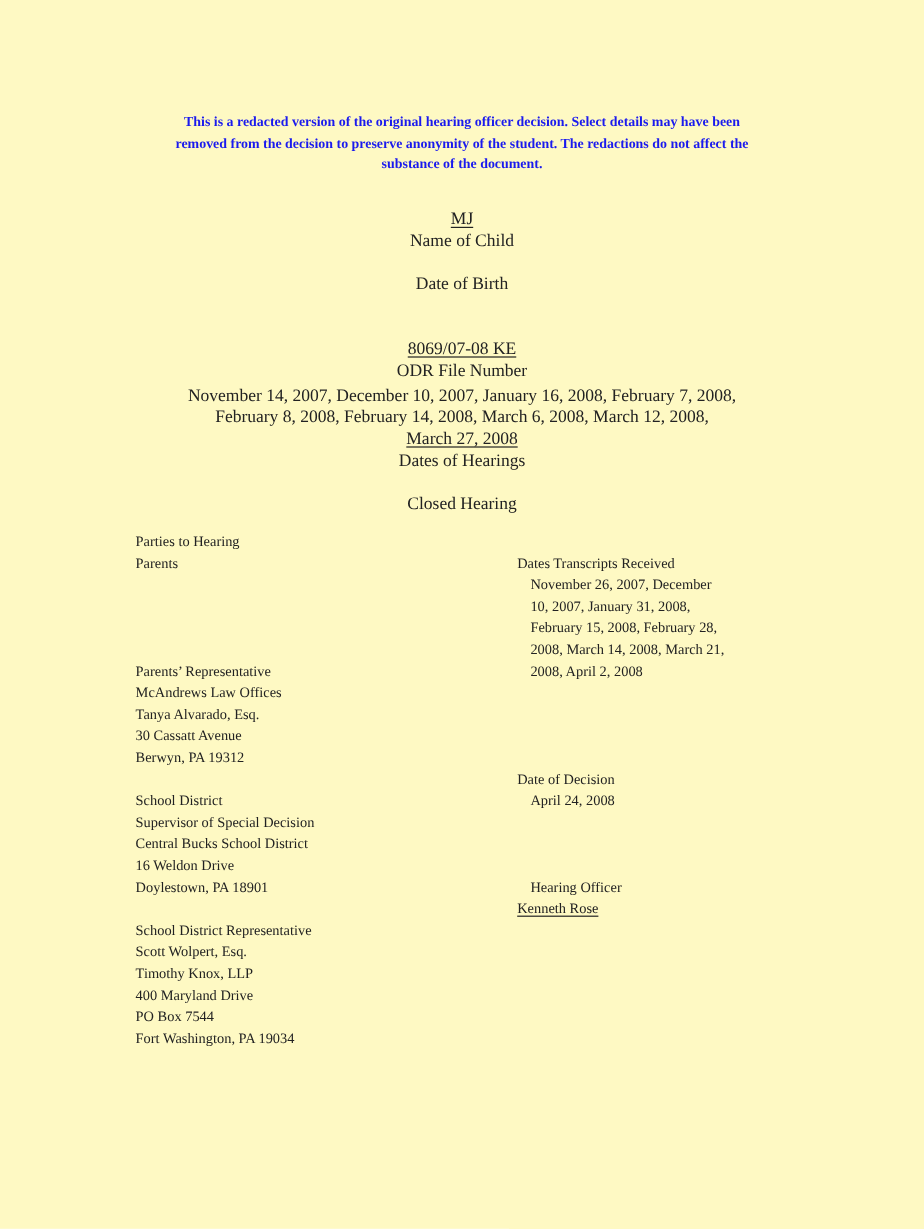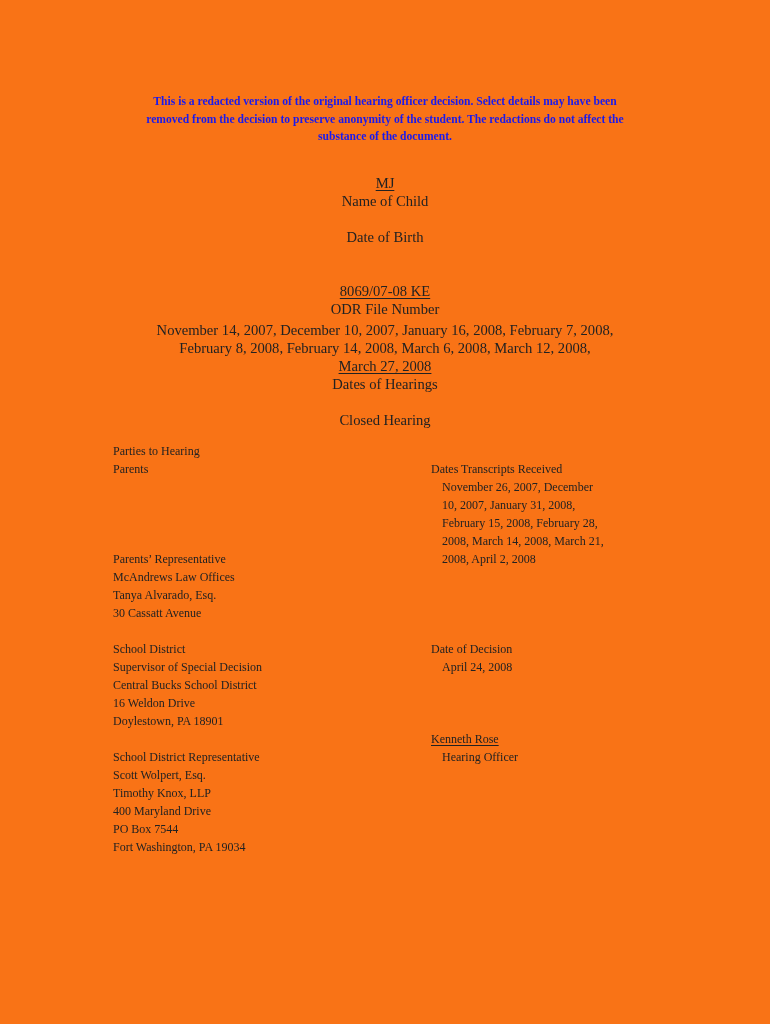--- a/index.html
+++ b/index.html
@@ -13,21 +13,21 @@
       position: relative;
       overflow: hidden;
       font-family: "Liberation Serif", "DejaVu Serif", serif;
       color: #222222;
     }
     .page {
       position: absolute;
       left: 0; top: 0;
       width: 770px;
       height: 1024px;
-      background: #f97316;
+      background: #fef9c3;
     }
     .notice {
       position: absolute;
       left: 110px;
       top: 93px;
       width: 550px;
       text-align: center;
       font-family: "Liberation Serif", "DejaVu Serif", serif;
       font-weight: bold;
       font-size: 11.6px;
@@ -92,20 +92,21 @@
     <span class="line">Parties to Hearing</span>
     <span class="line">Parents</span>
     <div class="gap"></div>
     <div class="gap"></div>
     <div class="gap"></div>
     <div class="gap"></div>
     <span class="line">Parents’ Representative</span>
     <span class="line">McAndrews Law Offices</span>
     <span class="line">Tanya Alvarado, Esq.</span>
     <span class="line">30 Cassatt Avenue</span>
+    <span class="line">Berwyn, PA 19312</span>
     <div class="gap"></div>
     <span class="line">School District</span>
     <span class="line">Supervisor of Special Decision</span>
     <span class="line">Central Bucks School District</span>
     <span class="line">16 Weldon Drive</span>
     <span class="line">Doylestown, PA 18901</span>
     <div class="gap"></div>
     <span class="line">School District Representative</span>
     <span class="line">Scott Wolpert, Esq.</span>
     <span class="line">Timothy Knox, LLP</span>
@@ -123,17 +124,17 @@
     <span class="line indent">2008, April 2, 2008</span>
     <div class="gap"></div>
     <div class="gap"></div>
     <div class="gap"></div>
     <div class="gap"></div>
     <span class="line">Date of Decision</span>
     <span class="line indent">April 24, 2008</span>
     <div class="gap"></div>
     <div class="gap"></div>
     <div class="gap"></div>
+    <span class="line indent">Hearing Officer</span>
     <span class="line"><span class="u">Kenneth Rose</span></span>
-    <span class="line indent">Hearing Officer</span>
   </div>
 
 </div>
 
 </body></html>

